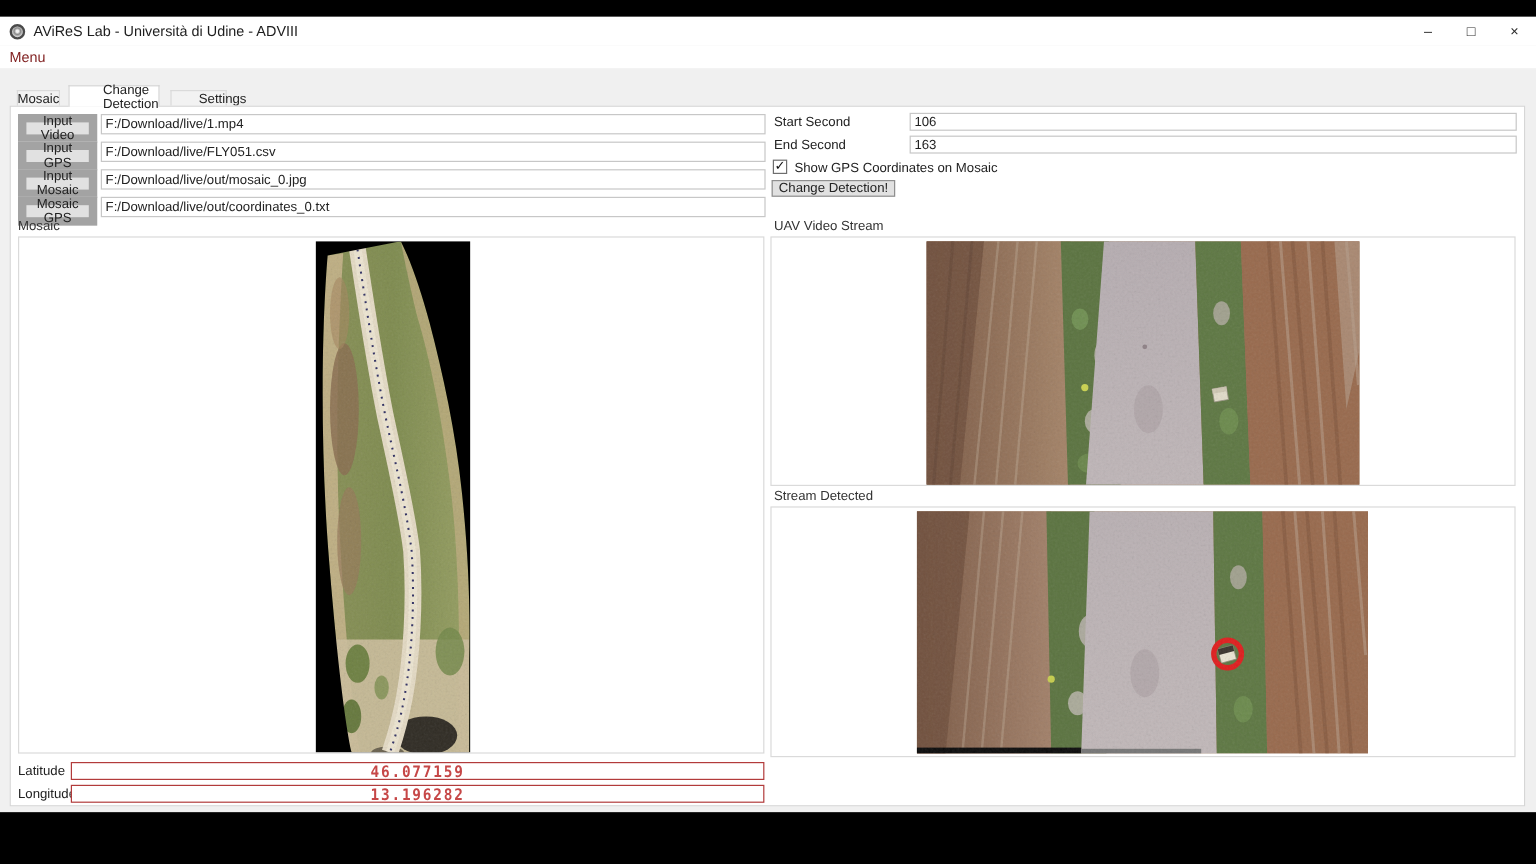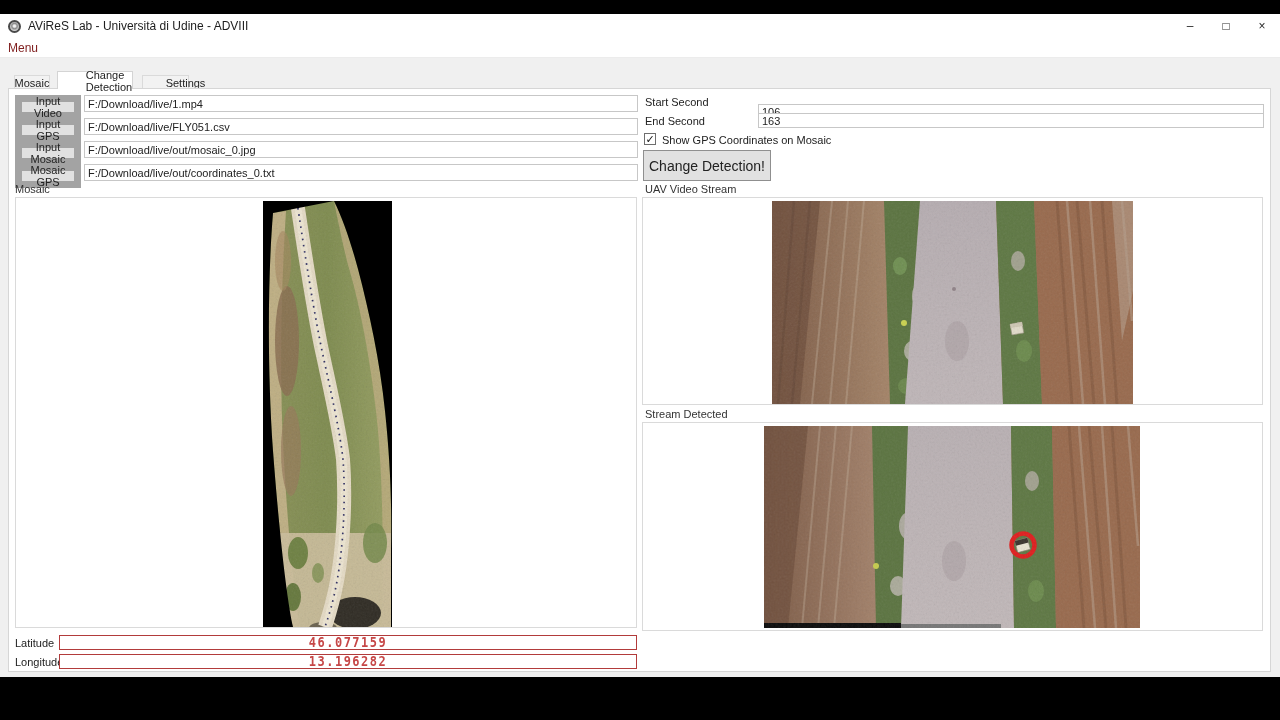--- a/index.html
+++ b/index.html
@@ -25,21 +25,21 @@
   #tab-change{left:57px;width:76px;}
   #tab-settings{left:142px;width:47px;padding-left:40px;}
   
   .content{position:absolute;left:8px;top:74px;width:1263px;height:584px;background:#ffffff;border:1px solid #d6d6d6;box-sizing:border-box;z-index:2;}
   .file-btn{position:absolute;left:6px;width:66px;height:24px;background:#e1e1e1;border:7px solid #a3a3a3;box-sizing:border-box;font-size:11px;color:#222;display:flex;align-items:center;justify-content:center;}
   .file-input{position:absolute;left:75px;width:554px;height:17px;border:1px solid #c7c7c7;box-sizing:border-box;font-size:11px;color:#222;padding:0 3px;font-family:"Liberation Sans",sans-serif;background:#fff;}
   .rlabel{position:absolute;left:636px;font-size:11px;color:#222;}
   .rfield{position:absolute;left:749px;width:506px;height:15px;border:1px solid #c7c7c7;box-sizing:border-box;font-size:11px;color:#222;padding:0 3px;font-family:"Liberation Sans",sans-serif;background:#fff;}
   .checkbox{position:absolute;left:635px;top:44px;width:12px;height:12px;border:1px solid #6e6e6e;background:#fff;box-sizing:border-box;font-size:11px;line-height:10px;text-align:center;color:#111;}
   .check-label{position:absolute;left:653px;top:45px;font-size:11px;color:#222;}
-  .cd-button{position:absolute;left:634px;top:61px;height:31px;padding:0 5px;background:#e1e1e1;border:1px solid #8f8f8f;box-sizing:border-box;font-size:14px;color:#222;display:flex;align-items:center;}
+  .cd-button{position:absolute;left:634px;top:61px;height:14px;padding:0 5px;background:#e1e1e1;border:1px solid #8f8f8f;box-sizing:border-box;font-size:11px;color:#222;display:flex;align-items:center;}
   .sec-label{position:absolute;font-size:11px;color:#333;}
   .panel{position:absolute;background:#fff;border:1px solid #dadada;box-sizing:border-box;}
   .img-box{position:absolute;}
   .img-box svg{display:block;width:100%;height:100%;}
   .coord-label{position:absolute;left:6px;font-size:11px;color:#222;}
   .coord-field{position:absolute;left:50px;width:578px;height:15px;border:1px solid #b23b3b;box-sizing:border-box;display:flex;align-items:center;justify-content:center;background:#fff;}
   .digits{font-family:"DejaVu Sans Mono",monospace;font-size:12px;font-weight:bold;letter-spacing:1.5px;color:#c64747;transform:scaleY(1.1);}
 </style>
 </head>
 <body>
@@ -71,21 +71,21 @@
     <button class="file-btn" style="top:6px">Input Video</button>
     <input class="file-input" style="top: 6px;" value="F:/Download/live/1.mp4">
     <button class="file-btn" style="top:29px">Input GPS</button>
     <input class="file-input" style="top: 29px;" value="F:/Download/live/FLY051.csv">
     <button class="file-btn" style="top:52px">Input Mosaic</button>
     <input class="file-input" style="top: 52px;" value="F:/Download/live/out/mosaic_0.jpg">
     <button class="file-btn" style="top:75px">Mosaic GPS</button>
     <input class="file-input" style="top: 75px;" value="F:/Download/live/out/coordinates_0.txt">
 
     <div class="rlabel" style="top:7px">Start Second</div>
-    <input class="rfield" style="top: 15px;" value="106">
+    <input class="rfield" style="top: 5px;" value="106">
     <div class="rlabel" style="top:26px">End Second</div>
     <input class="rfield" style="top: 24px;" value="163">
 
     <div class="checkbox"><span>✓</span></div>
     <div class="check-label">Show GPS Coordinates on Mosaic</div>
     <button class="cd-button">Change Detection!</button>
 
     <div class="sec-label" style="left:6px;top:94px">Mosaic</div>
     <div class="sec-label" style="left:636px;top:94px">UAV Video Stream</div>
     <div class="sec-label" style="left:636px;top:319px">Stream Detected</div>

